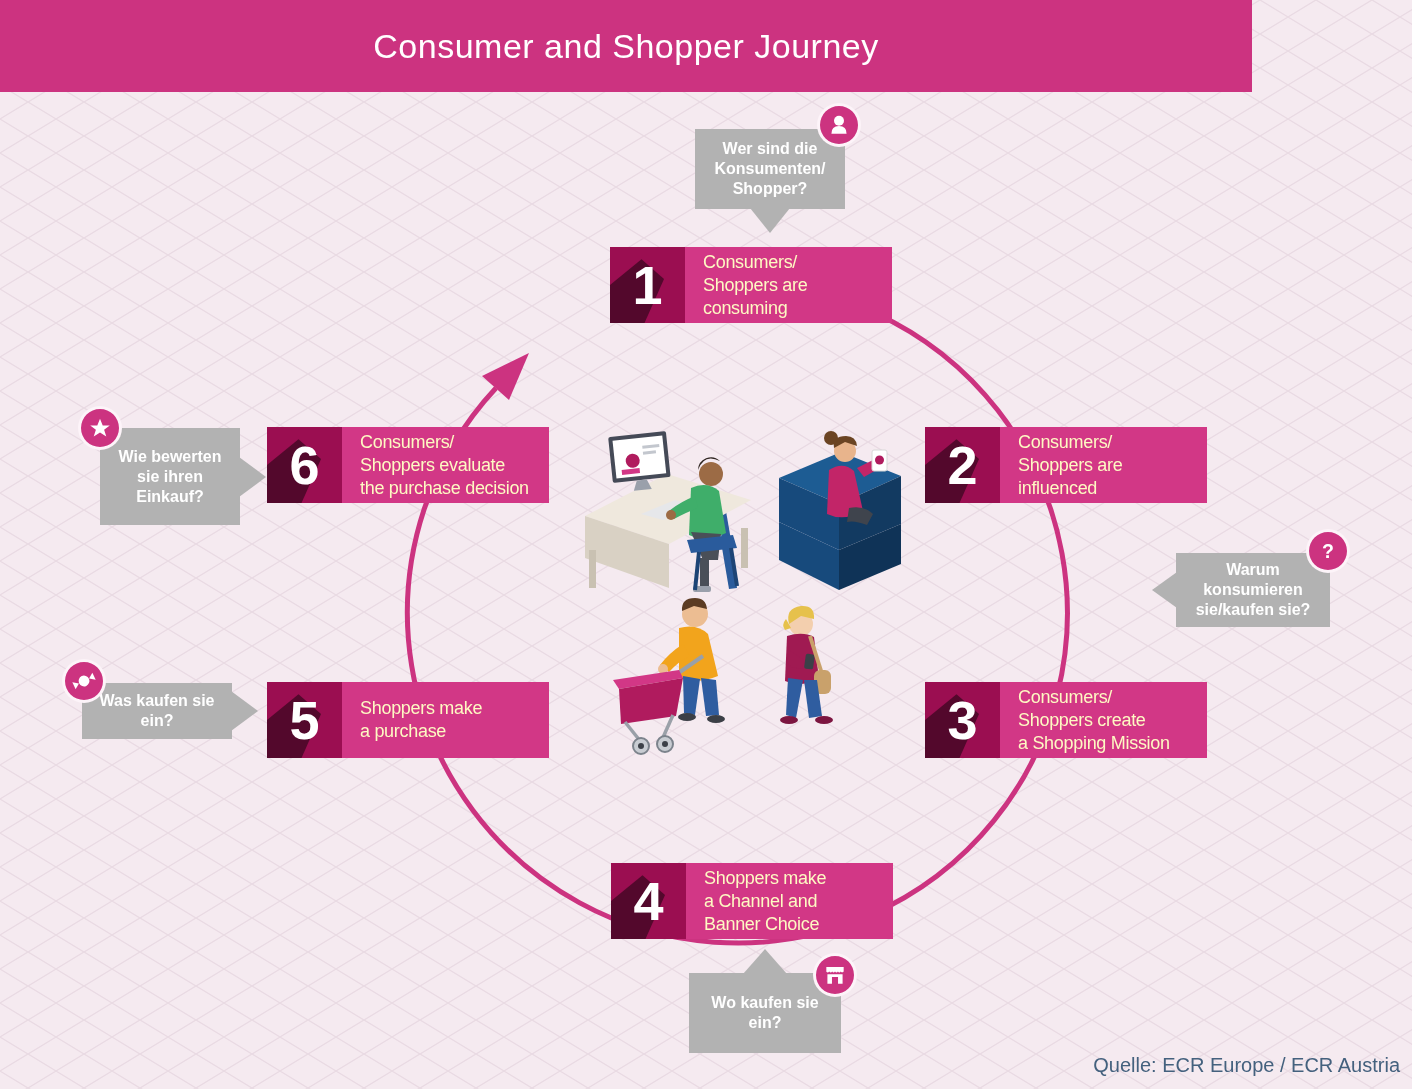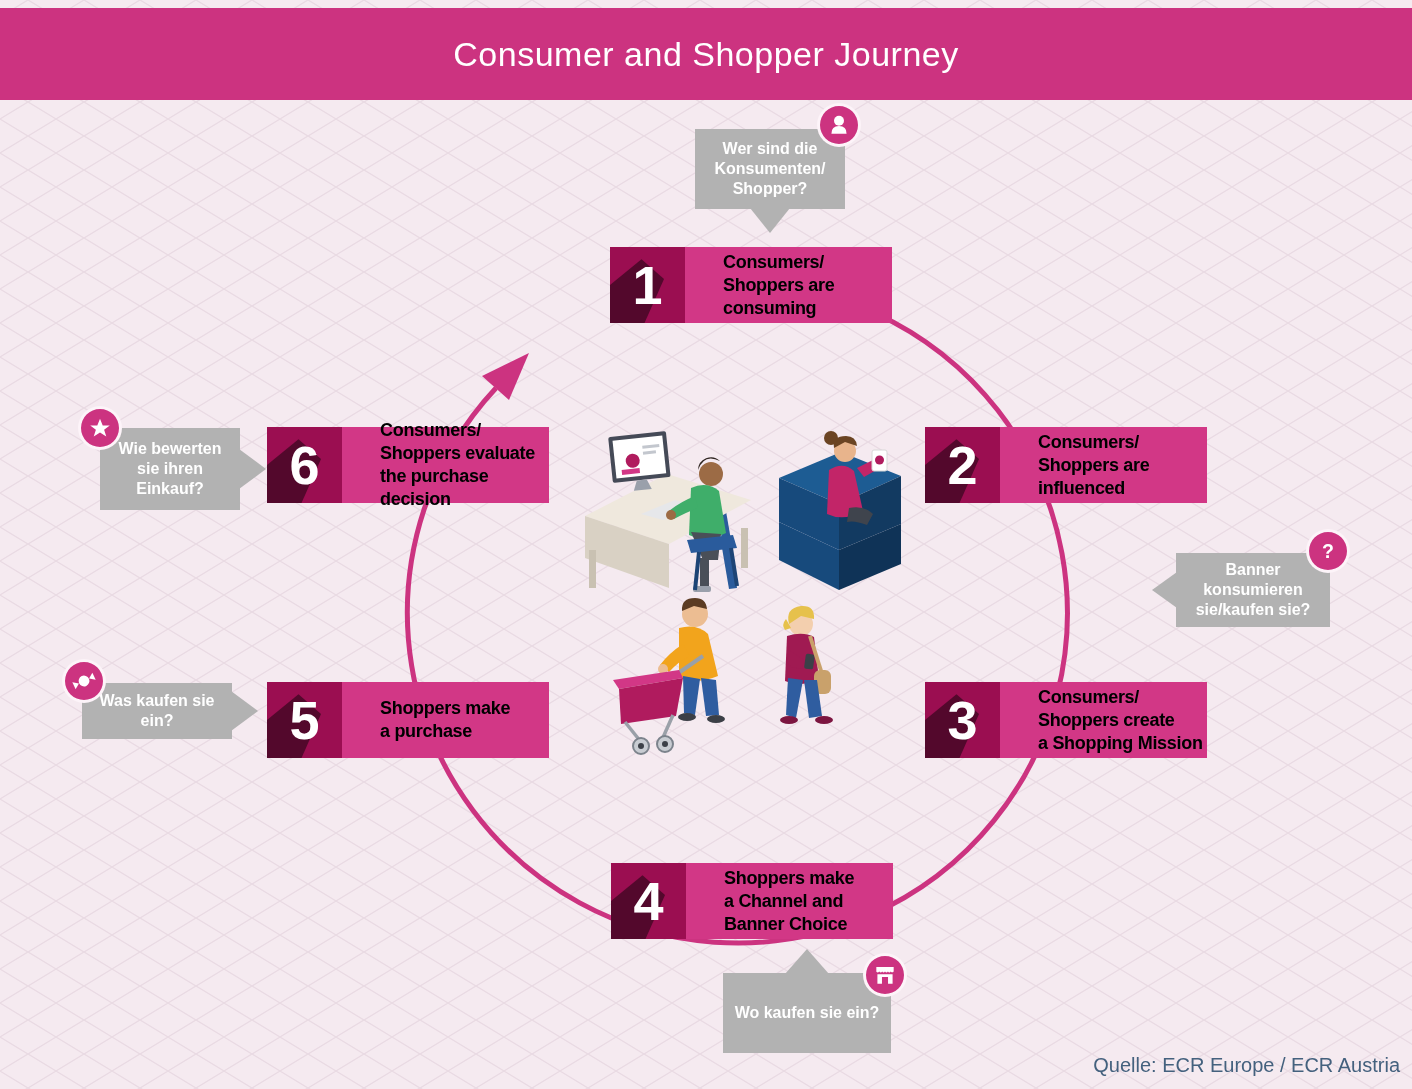--- a/index.html
+++ b/index.html
@@ -3,31 +3,31 @@
 <meta charset="utf-8">
 <style>
   * { margin:0; padding:0; box-sizing:border-box; }
   html,body { width:1412px; height:1089px; }
   body { font-family:"Liberation Sans","DejaVu Sans",sans-serif; }
   .stage { position:relative; width:1412px; height:1089px; overflow:hidden; background:var(--background,#f5eaf0); }
   .bg-svg { position:absolute; left:0; top:0; z-index:0; }
   .circle-svg { position:absolute; left:0; top:0; z-index:1; }
   .illustration { position:absolute; left:583px; top:418px; width:330px; height:340px; z-index:2; }
 
-  .banner { position:absolute; left:0; top:8px; width:1412px; height:92px; background:var(--banner,#cc3380); z-index:4; display:flex; align-items:center; justify-content:center;text-align:right; }
+  .banner { position:absolute; left:0; top:0; width:1252px; height:92px; background:var(--banner,#cc3380); z-index:4; display:flex; align-items:center; justify-content:center;text-align:right; }
   .banner h1 { color:#fff; font-size:34px; font-weight:400; letter-spacing:0.5px; }
 
   .step { position:absolute; width:282px; height:76px; display:flex; z-index:3; }
   .step-number { position:relative; width:75px; height:76px; background:var(--step-number-bg,#9b0e51); overflow:hidden; flex:none; }
   .step-number .num-shadow { position:absolute; inset:0; background:var(--step-number-shadow,#53082c);
       clip-path:polygon(0 100%, 0 50%, 42% 16%, 72% 42%, 46% 100%); }
   .step-number .num { position:absolute; inset:0; display:flex; align-items:center; justify-content:center;
       color:#fff; font-size:54px; font-weight:700; line-height:1; }
-  .step-label { flex:1; background:var(--step-label,#d23786); color:#000000; font-size:18px; font-weight:700;
-      line-height:23px; letter-spacing:-0.3px; white-space:pre-line; display:flex; align-items:center; padding-left:38px; }
+  .step-label { flex:1; background:var(--step-label,#d23786); color:#fef9c3; font-size:18px; font-weight:400;
+      line-height:23px; letter-spacing:-0.3px; white-space:pre-line; display:flex; align-items:center; padding-left:18px; }
 
   .bubble { position:absolute; background:var(--bubble-gray,#b2b2b2); z-index:3; display:flex; align-items:center; justify-content:center; }
   .bubble-text { color:#fff; font-size:16px; font-weight:700; line-height:20px; text-align:center; white-space:pre-line; padding:4px 8px; }
   .tail { position:absolute; width:0; height:0; }
   .tail-down  { bottom:-24px; left:calc(50% - 20px); border-left:20px solid transparent; border-right:20px solid transparent; border-top:25px solid var(--bubble-gray,#b2b2b2); }
   .tail-up    { top:-24px; left:calc(50% - 22px); border-left:22px solid transparent; border-right:22px solid transparent; border-bottom:25px solid var(--bubble-gray,#b2b2b2); }
   .tail-right { right:-26px; top:calc(50% - 20px); border-top:20px solid transparent; border-bottom:20px solid transparent; border-left:27px solid var(--bubble-gray,#b2b2b2); }
   .tail-left  { left:-24px; top:calc(50% - 18px); border-top:18px solid transparent; border-bottom:18px solid transparent; border-right:25px solid var(--bubble-gray,#b2b2b2); }
   .bubble-icon { position:absolute; width:44px; height:44px; border-radius:50%; background:var(--icon-circle,#cc3380);
       border:3px solid rgba(255,255,255,.95); display:flex; align-items:center; justify-content:center; z-index:5; }
@@ -217,50 +217,50 @@
 Shopper?</div>
   </div>
 
   <div class="bubble" style="left:1176px; top:553px; width:154px; height:74px;">
     <span class="tail tail-left"></span>
     <span class="bubble-icon" style="right:-20px; top:-24px;">
       <svg viewBox="0 0 24 24">
           <text x="12" y="18.5" text-anchor="middle" font-size="18" font-weight="bold" fill="#fff" font-family="Liberation Sans, DejaVu Sans, sans-serif">?</text>
         </svg>
     </span>
-    <div class="bubble-text">Banner konsumieren
+    <div class="bubble-text">Warum konsumieren
 sie/kaufen sie?</div>
   </div>
 
   <div class="bubble" style="left:82px; top:683px; width:150px; height:56px;">
     <span class="tail tail-right"></span>
     <span class="bubble-icon" style="left:-20px; top:-24px;">
       <svg viewBox="0 0 24 24">
           <g transform="rotate(-25 12 12)">
             <circle cx="12" cy="12" r="5" fill="#fff"></circle>
             <polygon points="6.8,12 1.8,8.4 1.8,15.6" fill="#fff"></polygon>
             <polygon points="17.2,12 22.2,8.4 22.2,15.6" fill="#fff"></polygon>
           </g>
         </svg>
     </span>
     <div class="bubble-text">Was kaufen sie ein?</div>
   </div>
 
-  <div class="bubble" style="left:723px; top:973px; width:168px; height:80px;">
+  <div class="bubble" style="left:689px; top:973px; width:152px; height:80px;">
     <span class="tail tail-up"></span>
     <span class="bubble-icon" style="right:-16px; top:-20px;">
       <svg viewBox="0 0 24 24">
         <path d="M4 4.5 h16 v4.2 q-1.3 1.7 -2.7 0.1 q-1.3 1.6 -2.6 0 q-1.3 1.6 -2.7 0 q-1.3 1.6 -2.6 0 q-1.3 1.6 -2.7 0 q-1.4 1.6 -2.7 0.1 z" fill="#fff"></path>
         <path d="M5 11.2 h14 v8.8 h-4.2 v-6.2 h-5.6 v6.2 h-4.2 z" fill="#fff"></path>
       </svg>
     </span>
     <div class="bubble-text">Wo kaufen sie ein?</div>
   </div>
 
-  <div class="bubble" style="left:100px; top:428px; width:140px; height:82px;">
+  <div class="bubble" style="left:100px; top:428px; width:140px; height:97px;">
     <span class="tail tail-right"></span>
     <span class="bubble-icon" style="left:-22px; top:-22px;">
       <svg viewBox="0 0 24 24">
           <polygon points="12,3.5 14.5,9.6 21,9.6 15.8,13.6 17.8,19.9 12,16.1 6.2,19.9 8.2,13.6 3,9.6 9.5,9.6" fill="#fff"></polygon>
         </svg>
     </span>
     <div class="bubble-text">Wie bewerten
 sie ihren Einkauf?</div>
   </div>
 

